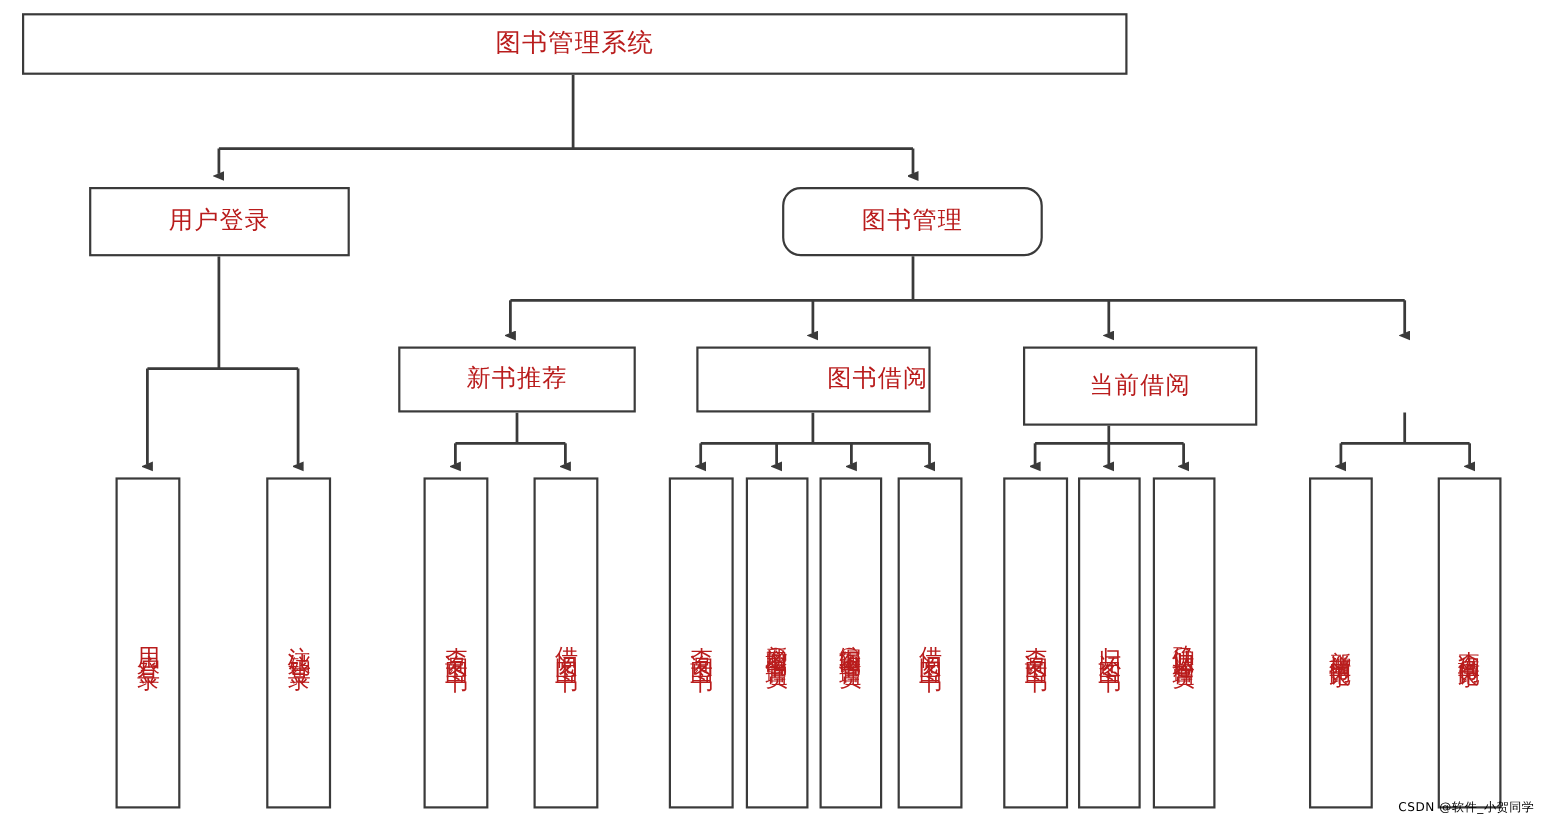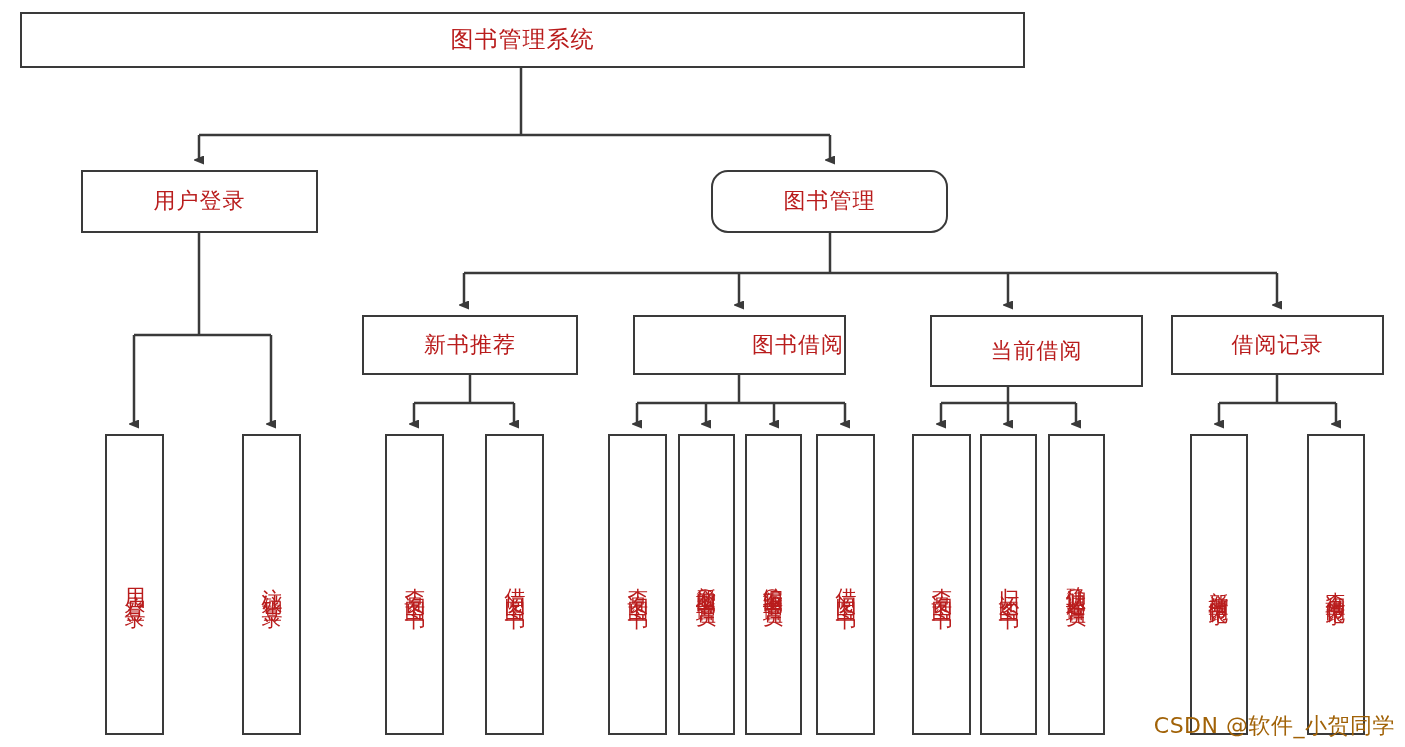--- a/index.html
+++ b/index.html
@@ -60,22 +60,22 @@
     white-space: nowrap;
   }
   .node.vert.tight {
     letter-spacing: 3px;
     font-size: 20px;
   }
   #watermark {
     position: absolute;
     right: 10px;
     bottom: 6px;
-    font-size: 22px;
-    color: #a16207;
+    font-size: 11px;
+    color: #000000;
     letter-spacing: 0.5px;
     white-space: nowrap;
     user-select: none;
   }
 </style>
 </head>
 <body>
 
 <div id="diagram-root">
 
@@ -142,23 +142,20 @@
 
   <div class="node horiz" style="left:362px; top:315px; width:216px; height:60px;align-items:center;">
     <span>新书推荐</span>
   </div>
   <div class="node horiz" style="left:633px; top:315px; width:213px; height:60px;justify-content:flex-end;">
     <span>图书借阅</span>
   </div>
   <div class="node horiz" style="left:930px; top:315px; width:213px; height:72px;">
     <span>当前借阅</span>
   </div>
-  <div class="node horiz" style="left:1171px; top:315px; width:213px; height:60px;">
-    <span>借阅记录</span>
-  </div>
 
   <div class="node vert" style="left:105px; top:434px; width:59px; height:301px;">
     <span class="vtext">用户登录</span>
   </div>
   <div class="node vert" style="left:242px; top:434px; width:59px; height:301px;">
     <span class="vtext">注销登录</span>
   </div>
 
   <div class="node vert" style="left:385px; top:434px; width:59px; height:301px;">
     <span class="vtext">查询图书</span>

